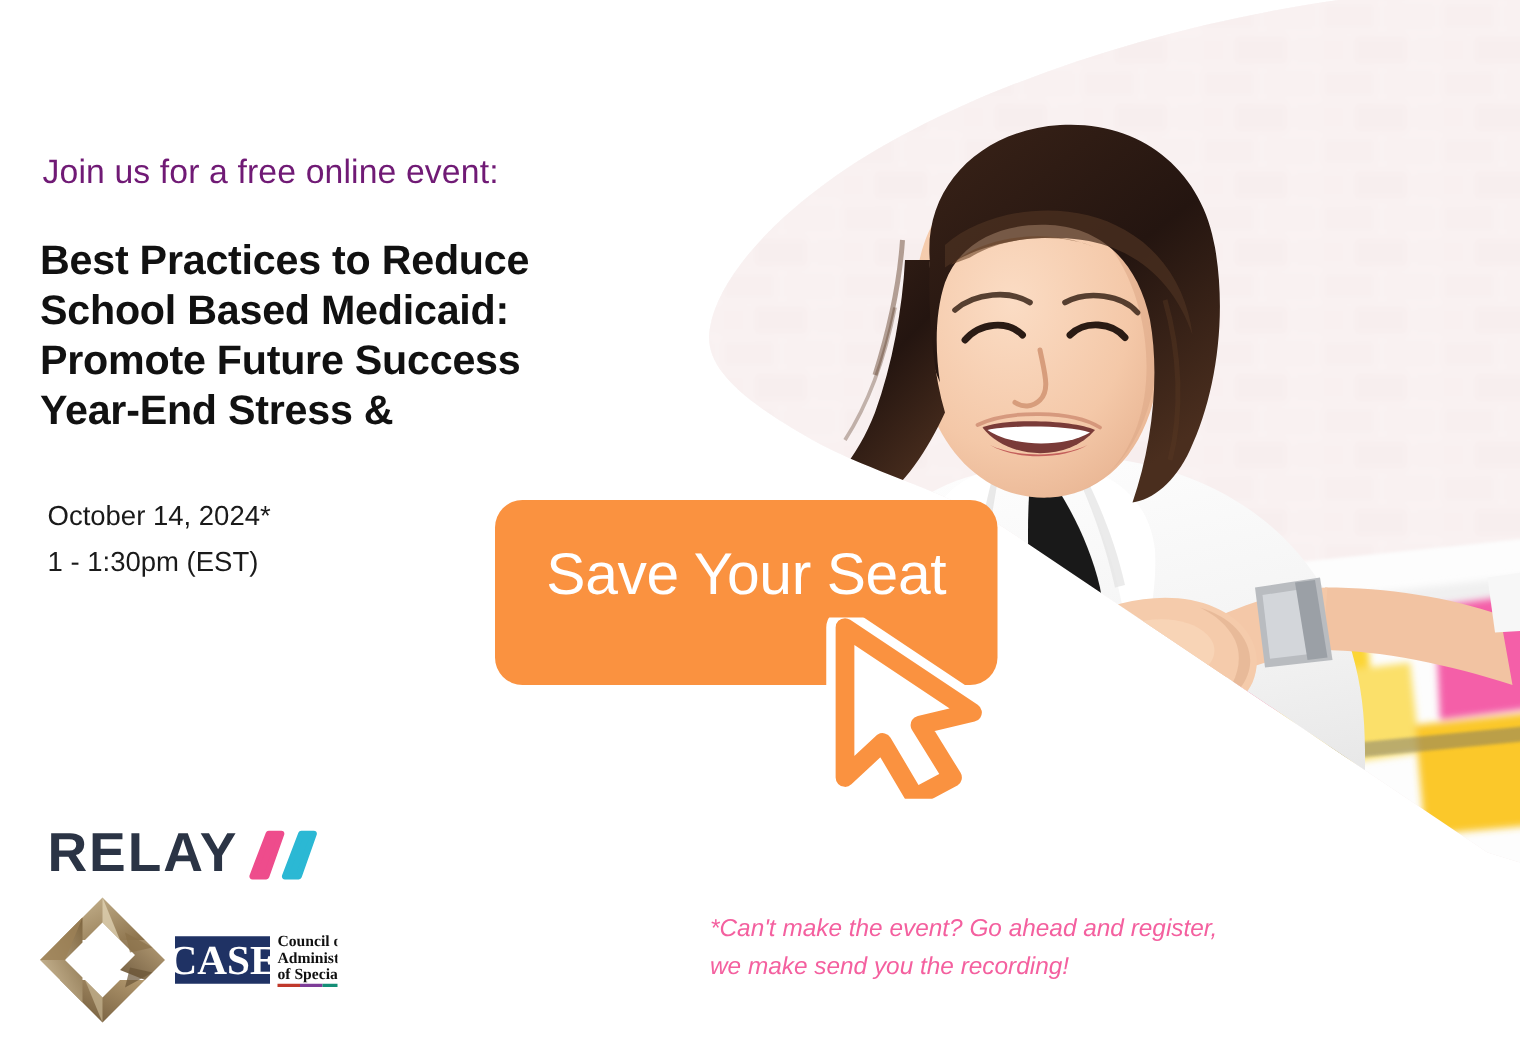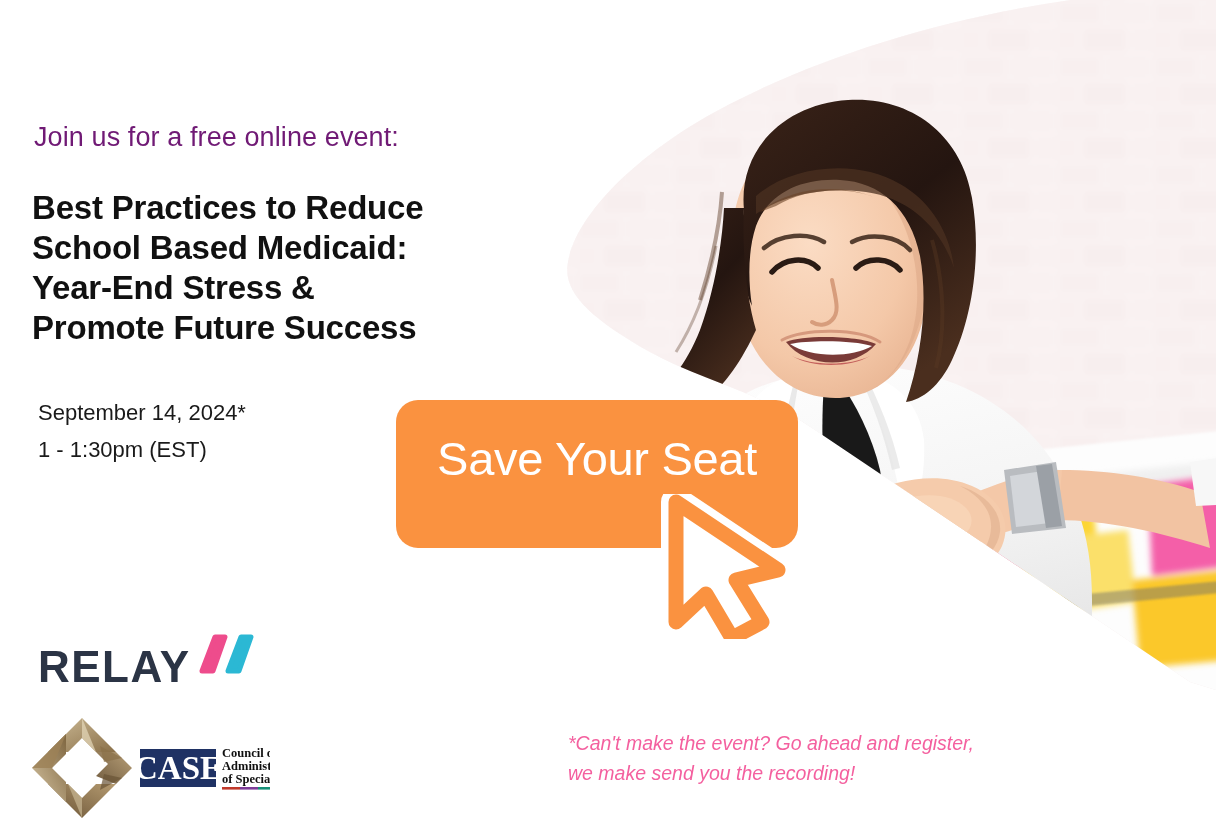--- a/index.html
+++ b/index.html
@@ -117,21 +117,21 @@
   .footnote .fn-line { display: block; white-space: nowrap; }
 
   
   .relay-logo {
     position: absolute;
     left: 38px;
     top: 645px;
     width: 230px;
     height: 60px;
     display: flex;
-    align-items: flex-start;
+    align-items: flex-end;
   }
   .relay-word {
     font-size: 44px;
     font-weight: 700;
     color: #2B3445;
     letter-spacing: 1.5px;
     line-height: 1;
   }
   .relay-marks { margin-left: 8px; margin-top: -12px; }
 
@@ -318,26 +318,26 @@
         </g>
       </g>
     </svg>
   </div>
 
   <div class="eyebrow">Join us for a free online event:</div>
 
   <div class="headline">
     <span class="hl-line">Best Practices to Reduce</span>
     <span class="hl-line">School Based Medicaid:</span>
+    <span class="hl-line">Promote Future Success</span>
     <span class="hl-line">Year-End Stress &amp;</span>
-    <span class="hl-line">Promote Future Success</span>
   </div>
 
   <div class="when">
-    <span class="when-line">September 14, 2024*</span>
+    <span class="when-line">October 14, 2024*</span>
     <span class="when-line">1 - 1:30pm (EST)</span>
   </div>
 
   <button class="cta-button">
     <span class="cta-label">Save Your Seat</span>
   </button>
 
   <svg class="cursor-icon" viewBox="0 0 150 145" aria-hidden="true">
     <path d="M 18,8 L 120,76 L 78,86 L 104,128 L 74,144 L 48,100 L 18,128 Z" fill="none" stroke="#FFFFFF" stroke-width="30" stroke-linejoin="round" stroke-linecap="round"></path>
     <path d="M 18,8 L 120,76 L 78,86 L 104,128 L 74,144 L 48,100 L 18,128 Z" fill="#FFFFFF" stroke="#FA9240" stroke-width="15" stroke-linejoin="round" stroke-linecap="round"></path>

